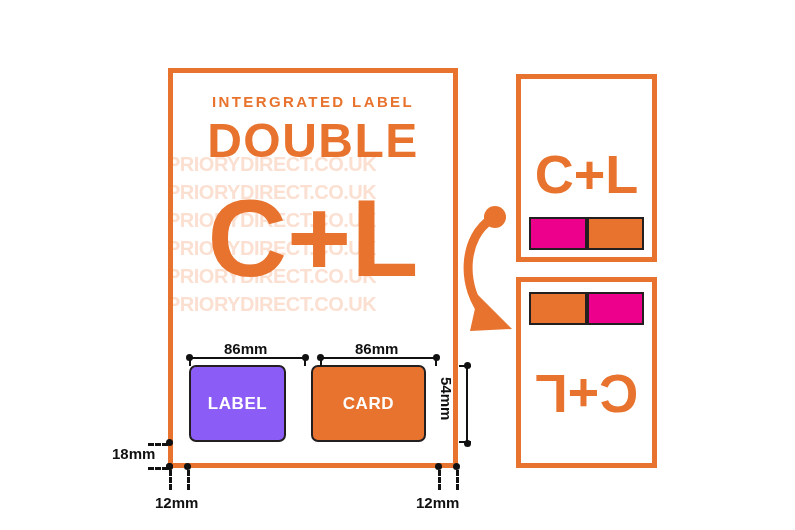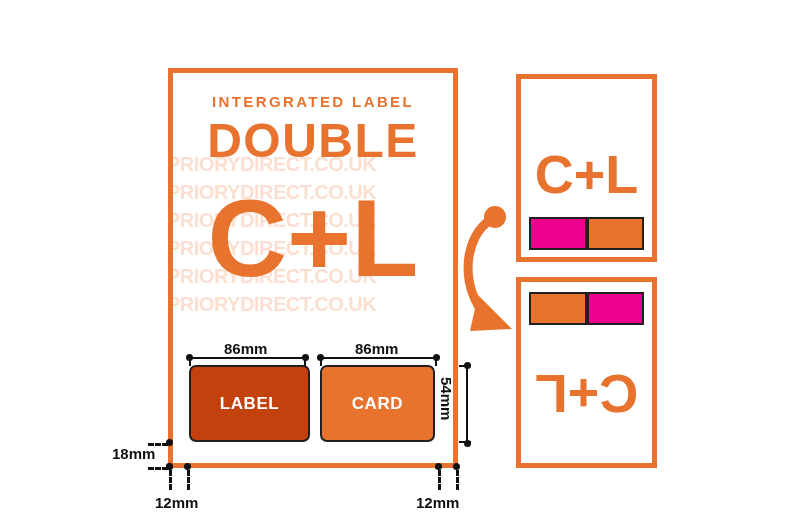--- a/index.html
+++ b/index.html
@@ -50,22 +50,22 @@
 
   
   .block{
     position:absolute;box-sizing:border-box;
     border:2px solid #231f20;
     border-radius:7px;
     display:flex;align-items:center;justify-content:center;
     color:#ffffff;font-weight:bold;font-size:17px;letter-spacing:0.6px;
     font-family:"Liberation Sans", sans-serif;
   }
-  #label-block{left:189px;top:365px;width:121px;height:77px;background:#c2410c;}
-  #card-block {left:320px;top:365px;width:115px;height:77px;background:#E8732E;}
+  #label-block{left:189px;top:365px;width:97px;height:77px;background:#8b5cf6;}
+  #card-block {left:311px;top:365px;width:115px;height:77px;background:#E8732E;}
 
   
   .dim-text{
     position:absolute;color:#111111;font-weight:bold;font-size:15px;
     font-family:"Liberation Sans", sans-serif;white-space:nowrap;
   }
   .dim-line{position:absolute;background:#111111;}
   .dim-dot{position:absolute;width:7px;height:7px;border-radius:50%;background:#111111;}
   .dim-stem{position:absolute;width:2px;background:#111111;}
   .dash-h{

